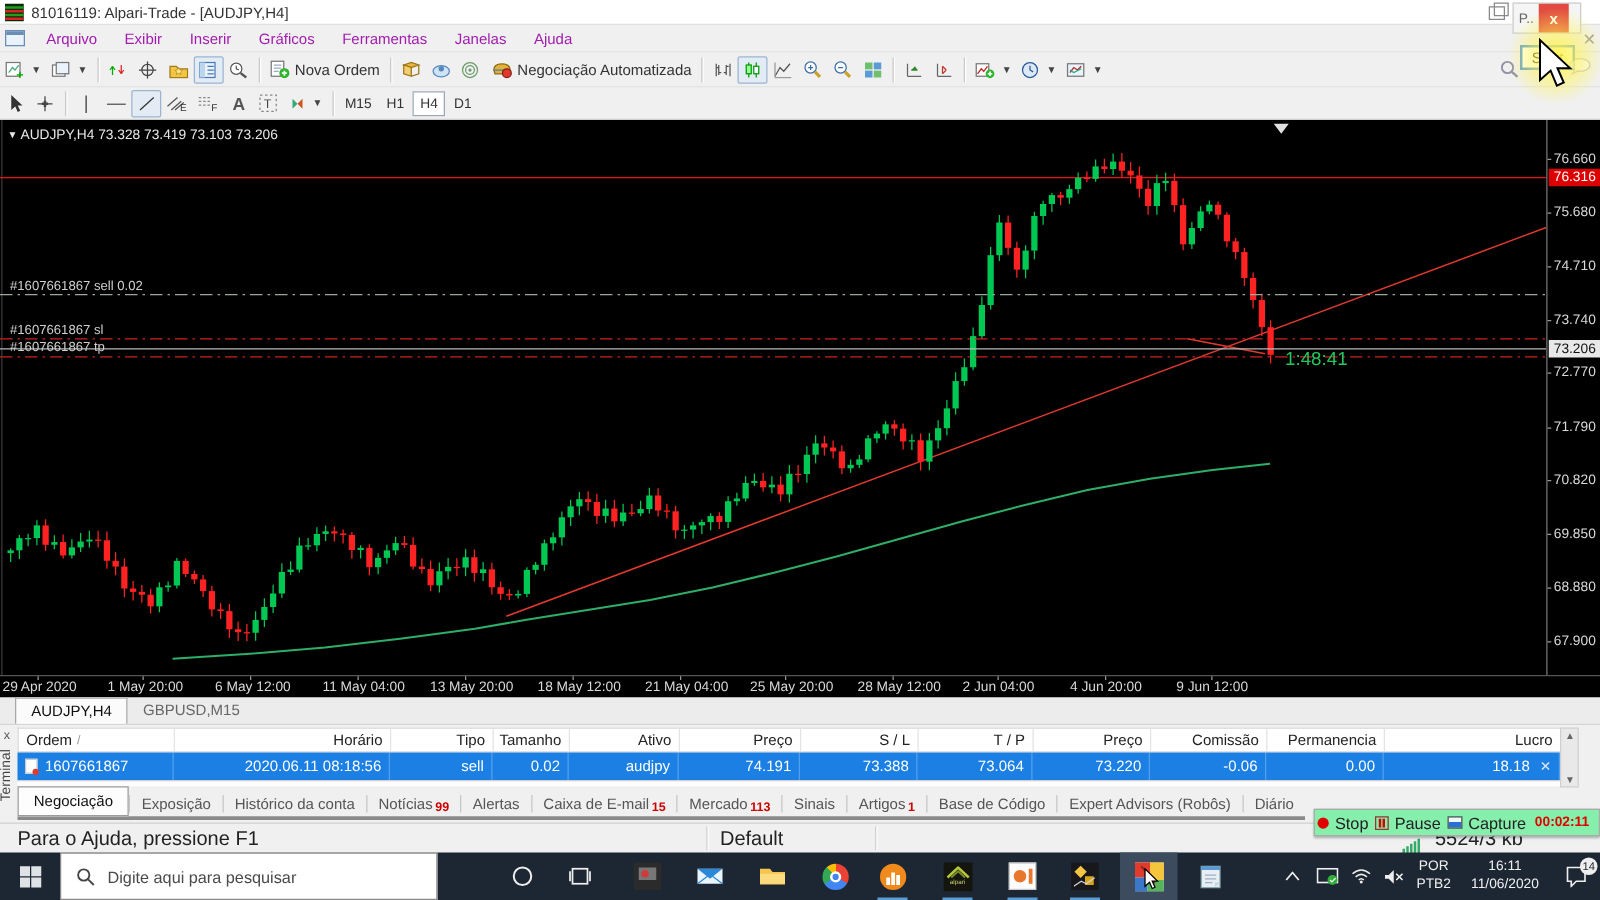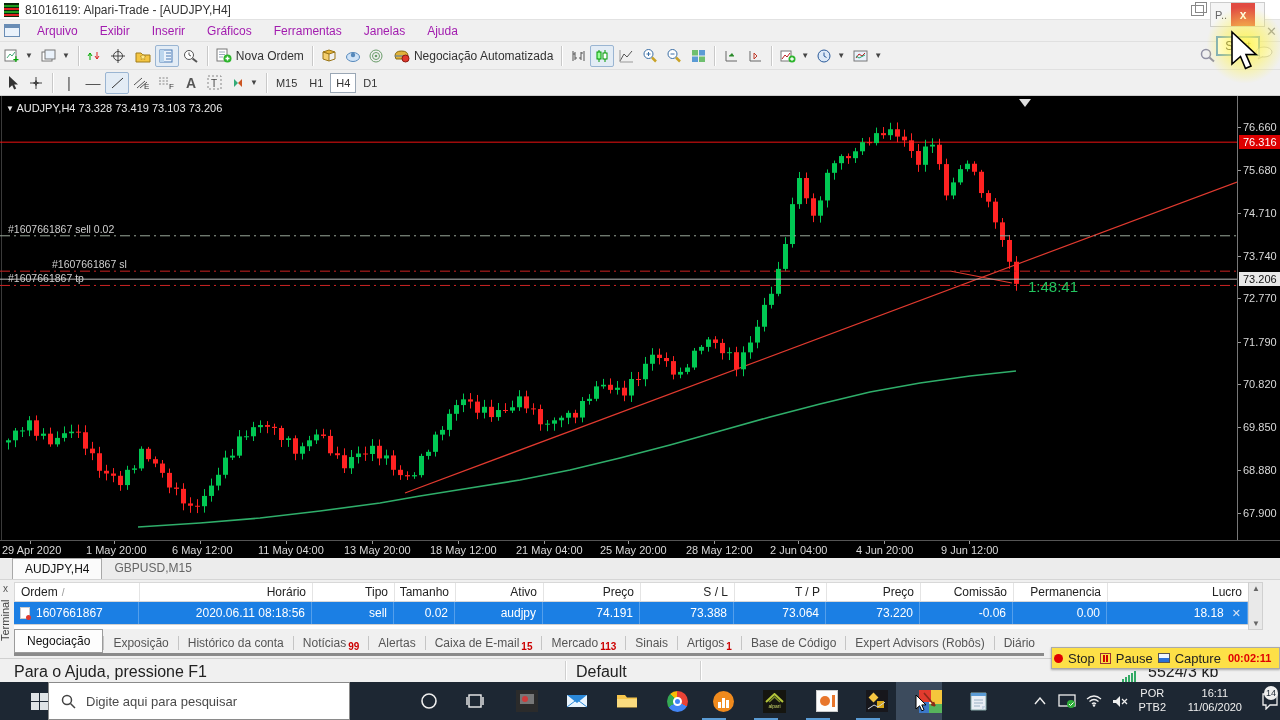--- a/index.html
+++ b/index.html
@@ -70,31 +70,31 @@
   .ttab.active{background:#fdfdfd;border:1px solid #9b9b9b;color:#111;margin-top:-3px;padding:4px 12px;}
   .ttab .cnt{color:#cc0000;font-size:10px;font-weight:bold;position:relative;top:2px;}
   .tdiv{width:1px;height:14px;background:#c5c5c5;}
 
   
   .statusbar{position:absolute;left:0;top:658px;width:1280px;height:24px;background:#f0f0f0;border-top:1px solid #d0d0d0;font-size:16px;color:#222;}
   .statusbar .sep{position:absolute;top:2px;width:1px;height:19px;background:#cfcfcf;box-shadow:1px 0 0 #fff;}
   .sigbars i{display:inline-block;width:2px;background:#3a6;margin-right:1px;vertical-align:bottom;}
 
   
-  .recorder{position:absolute;left:1051px;top:647px;width:229px;height:22px;background:#fde047;border:1px solid #aaa;box-shadow:0 1px 2px rgba(0,0,0,.3);display:flex;align-items:center;gap:5px;padding:0 2px;z-index:30;}
+  .recorder{position:absolute;left:1051px;top:647px;width:229px;height:22px;background:#86efac;border:1px solid #aaa;box-shadow:0 1px 2px rgba(0,0,0,.3);display:flex;align-items:center;gap:5px;padding:0 2px;z-index:30;}
   .recorder .lbl{font-size:13px;color:#222;}
   .rec-dot{width:9px;height:9px;border-radius:50%;background:#e00000;}
   .rec-pause{width:11px;height:11px;border:1px solid #993333;display:flex;align-items:center;justify-content:center;gap:1px;}
   .rec-pause i{width:2px;height:7px;background:#d00000;}
   .rec-cap{width:12px;height:10px;background:linear-gradient(#eef6ff 45%,#2a6fd6 45%);border:1px solid #555;}
   .rec-time{font-size:11px;font-weight:bold;color:#e00000;margin-left:2px;}
 
   
   .taskbar{position:absolute;left:0;top:682px;width:1280px;height:38px;background:#1d2733;color:#fff;}
-  .tb-item{position:absolute;top:0;height:38px;display:flex;align-items:center;justify-content:flex-end;}
+  .tb-item{position:absolute;top:0;height:38px;display:flex;align-items:center;justify-content:center;}
   .searchbox{left:48px;width:302px;background:#fff;border:1px solid #8a8a8a;justify-content:flex-start;gap:10px;padding-left:12px;}
   .searchbox .ph{color:#4a4a4a;font-size:13px;}
   .winlogo{display:grid;grid-template-columns:8px 8px;grid-template-rows:8px 8px;gap:1px;}
   .winlogo i{background:#dfe3e6;}
   .underline:after{content:"";position:absolute;left:8px;right:8px;bottom:0;height:2px;background:#5a9bd4;}
   .traytext{font-size:11px;color:#f0f0f0;text-align:center;line-height:1.25;}
 
   
   .ovl-panel{position:absolute;left:1210px;top:2px;width:55px;height:25px;background:#f5f5f5;border:1px solid #ccc;z-index:40;display:flex;align-items:center;}
   .ovl-p{font-size:11px;color:#666;padding:0 4px;}
@@ -668,21 +668,21 @@
         <line x1="0" y1="139.78413999999975" x2="1237" y2="139.78413999999975" stroke="#9aa89a" stroke-width="1" stroke-dasharray="10 4 2 4"></line>
         <line x1="0" y1="175.16431999999963" x2="1237" y2="175.16431999999963" stroke="#cc2222" stroke-width="1" stroke-dasharray="10 4 2 4"></line>
         <line x1="0" y1="189.4397600000002" x2="1237" y2="189.4397600000002" stroke="#cc2222" stroke-width="1" stroke-dasharray="10 4 2 4"></line>
         <line x1="0" y1="183.18323999999973" x2="1237" y2="183.18323999999973" stroke="#b8b8b8" stroke-width="1"></line>
         <text x="1028" y="196" fill="#22c55e" font-size="15" font-family="Liberation Sans, sans-serif">1:48:41</text>
         <polygon points="1019,3 1031,3 1025,11" fill="#e0e0e0"></polygon>
       </svg>
     <div class="quote"><span style="font-size:8px;vertical-align:1px;">▼</span> <span>AUDJPY,H4  73.328 73.419 73.103 73.206</span></div>
     <div id="orderlabels">
         <div class="order-label" style="top: 126.784px;">#1607661867 sell 0.02</div>
-        <div class="order-label" style="top: 162.164px; margin-left: 44px;">#1607661867 sl</div>
+        <div class="order-label" style="top: 162.164px;">#1607661867 sl</div>
         <div class="order-label" style="top: 176.44px;">#1607661867 tp</div>
       </div>
     <div class="axis" id="axis">
         <div class="ptickmark" style="top: 31px;"></div>
         <div class="ptick" style="top: 25px;">76.660</div>
         <div class="ptickmark" style="top: 74.1788px;"></div>
         <div class="ptick" style="top: 68.1788px;">75.680</div>
         <div class="ptickmark" style="top: 116.917px;"></div>
         <div class="ptick" style="top: 110.917px;">74.710</div>
         <div class="ptickmark" style="top: 159.655px;"></div>

